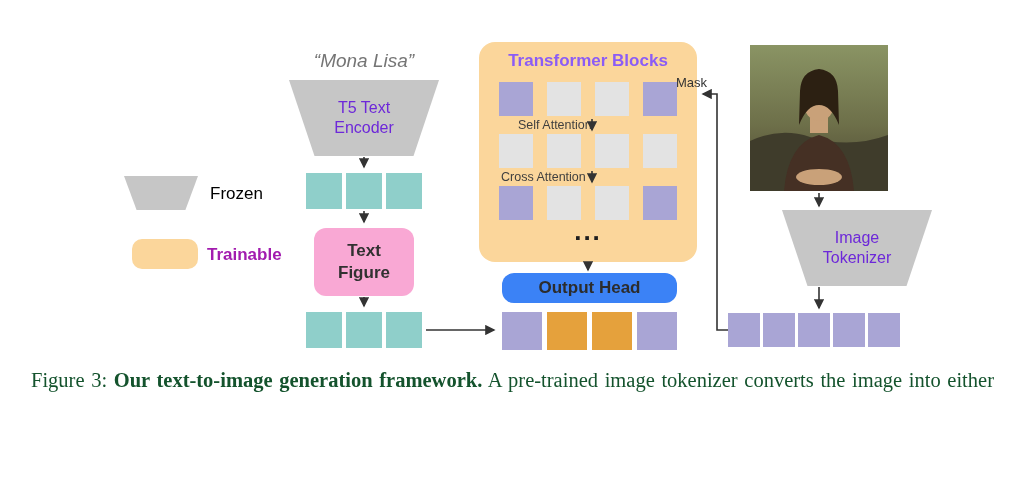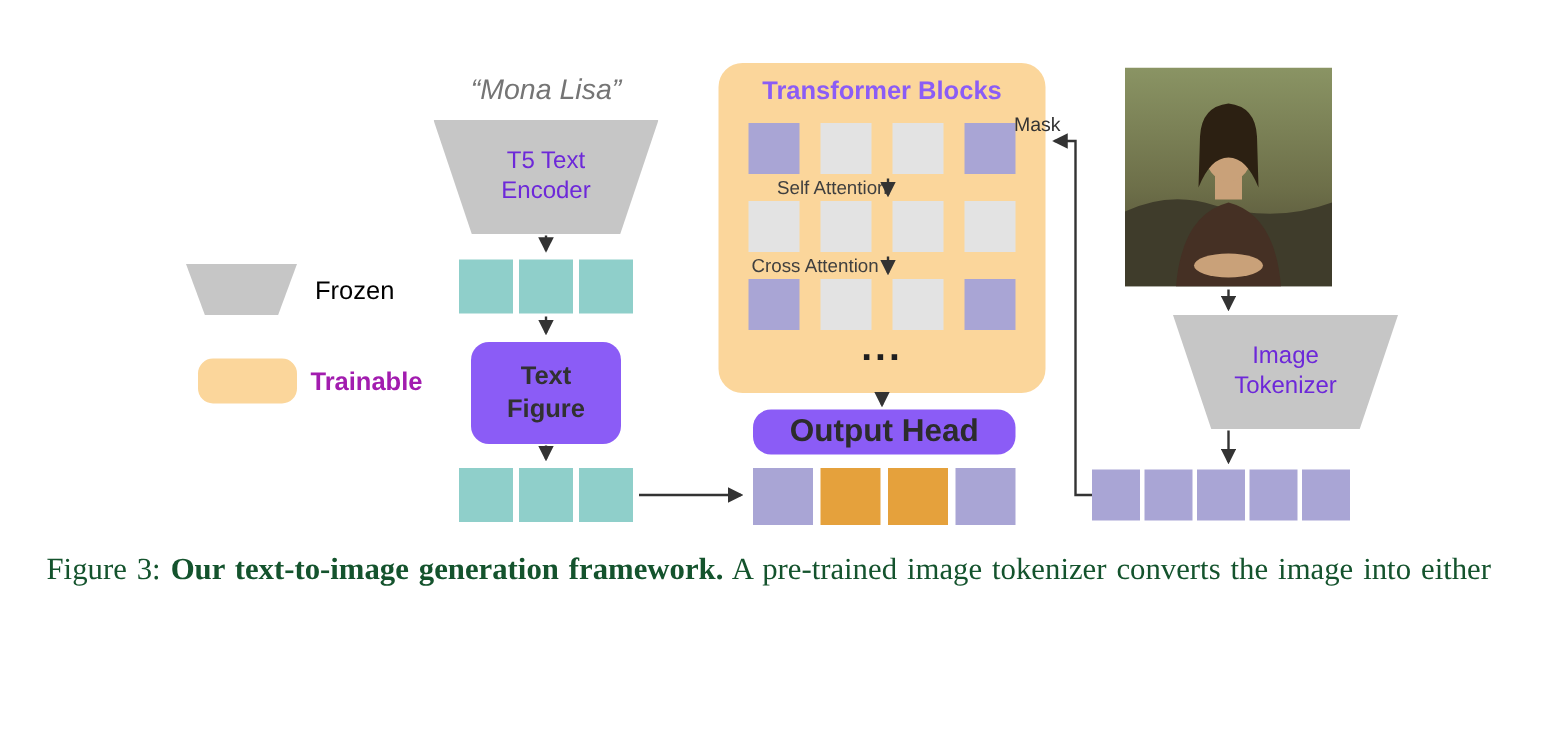--- a/index.html
+++ b/index.html
@@ -18,36 +18,36 @@
   .prompt{position:absolute;left:274px;top:50px;width:180px;text-align:center;
           font-style:italic;font-size:19px;color:#757575;}
 
   .legend-label{position:absolute;font-size:17px;color:#000000;}
   .frozen-label{left:210px;top:184px;}
   .trainable-label{left:207px;top:245px;font-weight:bold;color:#a21caf;}
   .legend-box{position:absolute;left:132px;top:239px;width:66px;height:30px;
               background:#fbd69b;border-radius:10px;}
 
   .aligner{position:absolute;left:314px;top:228px;width:100px;height:68px;border-radius:12px;
-           background:#8b5cf6;display:flex;flex-direction:column;align-items:center;
+           background:#f9a8d4;display:flex;flex-direction:column;align-items:center;
            justify-content:center;font-weight:bold;font-size:17px;color:#313131;line-height:1.3;}
 
   .tf-container{position:absolute;left:479px;top:42px;width:218px;height:220px;
                 background:#fbd69b;border-radius:16px;}
   .tf-title{position:absolute;left:479px;top:51px;width:218px;text-align:center;
             font-weight:bold;font-size:17px;color:#8b5cf6;}
   .attn-label{position:absolute;font-size:12.5px;color:#3f3f3f;}
   .self-attn{left:501px;top:118px;margin-left:17px;}
   .cross-attn{left:501px;top:170px;}
   .dots{position:absolute;left:479px;top:216px;width:218px;text-align:center;
         font-size:26px;font-weight:bold;letter-spacing:2px;color:#1e1e1e;}
 
   .output-head{position:absolute;left:502px;top:273px;width:175px;height:30px;border-radius:12px;
-               background:#8b5cf6;text-align:center;line-height:30px;font-weight:bold;
-               font-size:21px;color:#2c2c2c;}
+               background:#3b82f6;text-align:center;line-height:30px;font-weight:bold;
+               font-size:17px;color:#2c2c2c;}
 
   .token-row{position:absolute;display:flex;}
   .teal-row{gap:4px;}  .teal-row .token{width:36px;height:36px;}
   .tr-row{gap:14px;}   .tr-row  .token{width:34px;height:34px;}
   .out-row{gap:5px;}   .out-row .token{width:40px;height:38px;}
   .img-row{gap:3px;}   .img-row .token{width:32px;height:34px;}
   .token.teal{background:#8fcfca;}
   .token.purple{background:#a9a5d5;}
   .token.gray{background:#e3e3e3;}
   .token.orange{background:#e5a13c;}

